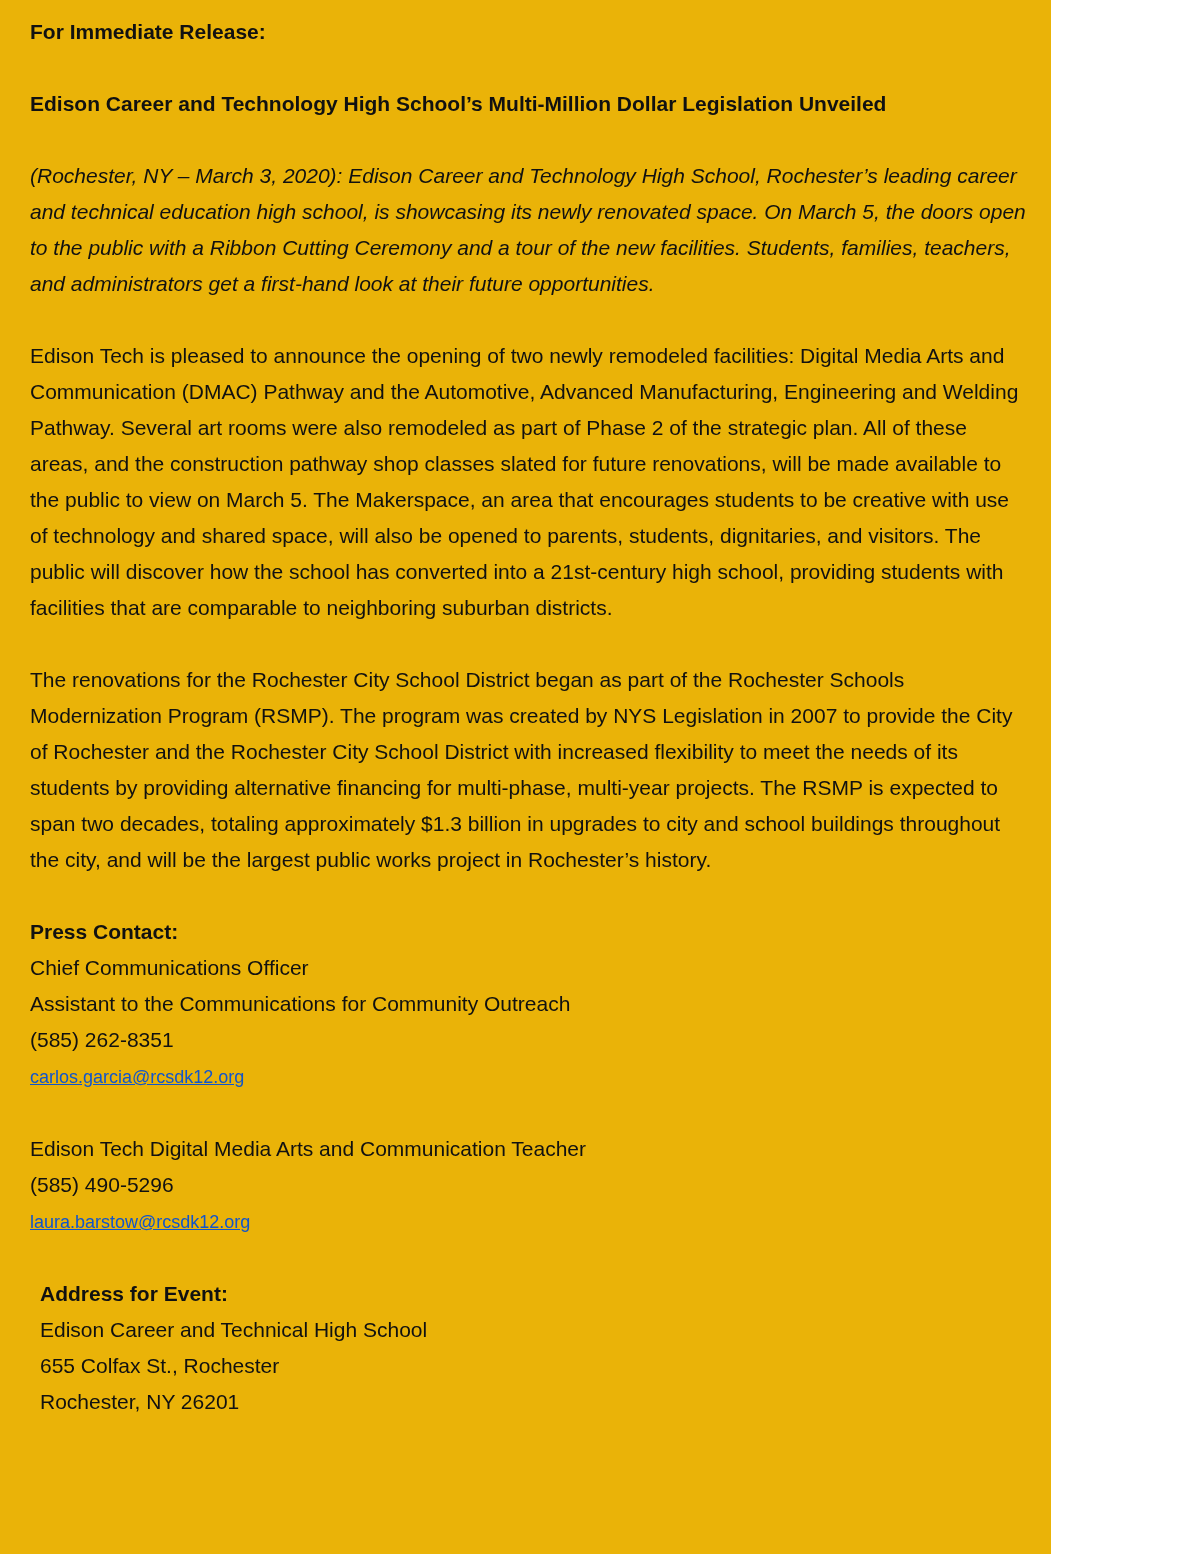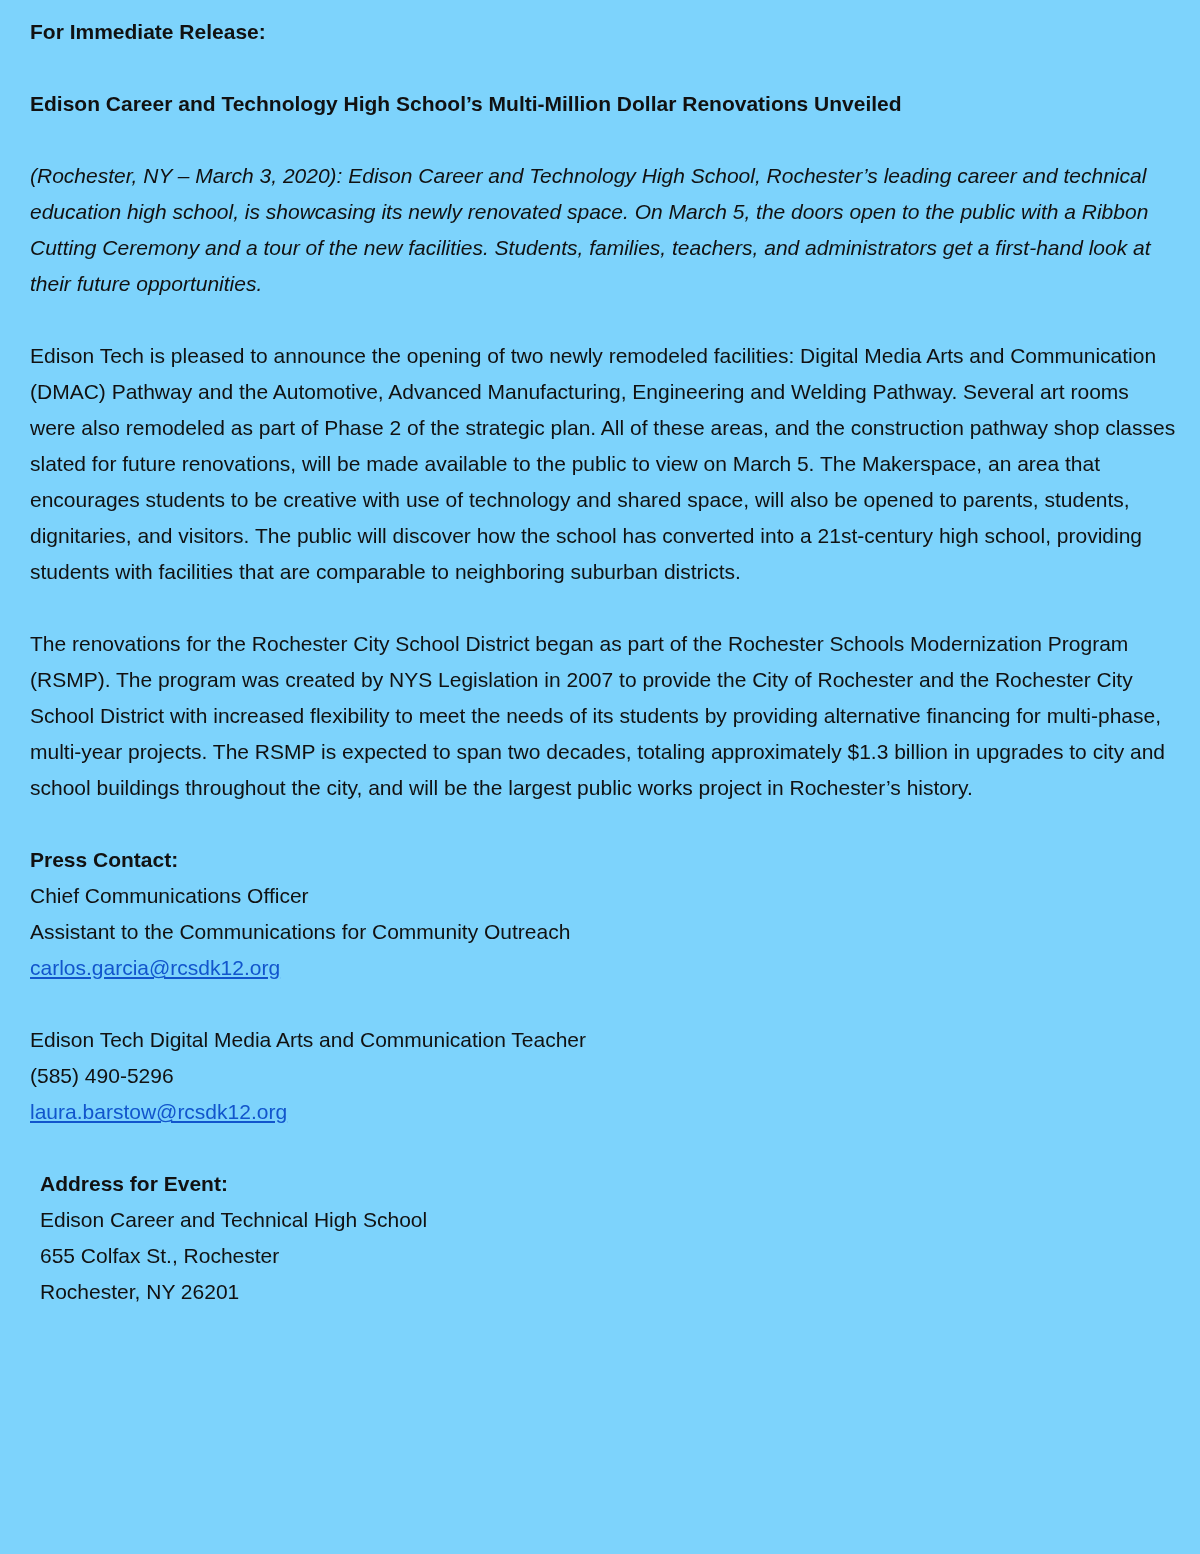--- a/index.html
+++ b/index.html
@@ -9,69 +9,70 @@
   }
   body {
     width: 1200px;
     height: 1554px;
     font-family: "Liberation Sans", "DejaVu Sans", sans-serif;
     color: #111111;
     overflow: hidden;
   }
   .page {
     box-sizing: border-box;
-    width: 1200px;
+    width: 1051px;
     min-height: 1554px;
     padding: 14px 24px 20px 30px;
-    background: #7dd3fc;
+    background: #eab308;
   }
   .line, p.para {
     font-size: 21px;
     line-height: 36px;
     margin: 0;
   }
   p.para {
     margin: 0 0 36px 0;
   }
   .bold { font-weight: bold; }
   .italic { font-style: italic; }
   .block { margin: 0 0 36px 0; }
   .block.tight { margin: 10px; }
   a.email-link {
     color: #1155cc;
     text-decoration: underline;
-    font-size: 21px;
+    font-size: 18px;
     line-height: 36px;
     display: inline-block;
     cursor: pointer;
   }
   .email-row {
     font-size: 21px;
     line-height: 36px;
   }
 </style>
 </head>
 <body>
 
 <div class="page">
 
   <p class="para bold">For Immediate Release:</p>
 
-  <p class="para bold">Edison Career and Technology High School’s Multi-Million Dollar Renovations Unveiled</p>
+  <p class="para bold">Edison Career and Technology High School’s Multi-Million Dollar Legislation Unveiled</p>
 
   <p class="para italic">(Rochester, NY – March 3, 2020): Edison Career and Technology High School, Rochester’s leading career and technical education high school, is showcasing its newly renovated space. On March 5, the doors open to the public with a Ribbon Cutting Ceremony and a tour of the new facilities. Students, families, teachers, and administrators get a first-hand look at their future opportunities.</p>
 
   <p class="para">Edison Tech is pleased to announce the opening of two newly remodeled facilities: Digital Media Arts and Communication (DMAC) Pathway and the Automotive, Advanced Manufacturing, Engineering and Welding Pathway. Several art rooms were also remodeled as part of Phase 2 of the strategic plan.  All of these areas, and the construction pathway shop classes slated for future renovations, will be made available to the public to view on March 5. The Makerspace, an area that encourages students to be creative with use of technology and shared space, will also be opened to parents, students, dignitaries, and visitors. The public will discover how the school has converted into a 21st-century high school, providing students with facilities that are comparable to neighboring suburban districts.</p>
 
   <p class="para">The renovations for the Rochester City School District began as part of the Rochester Schools Modernization Program (RSMP). The program was created by NYS Legislation in 2007 to provide the City of Rochester and the Rochester City School District with increased flexibility to meet the needs of its students by providing alternative financing for multi-phase, multi-year projects. The RSMP is expected to span two decades, totaling approximately $1.3 billion in upgrades to city and school buildings throughout the city, and will be the largest public works project in Rochester’s history.</p>
 
   <div class="block">
     <div class="line bold">Press Contact:</div>
     <div class="line">Chief Communications Officer</div>
     <div class="line">Assistant to the Communications for Community Outreach</div>
+    <div class="line">(585) 262-8351</div>
     <div class="email-row">
       <a class="email-link" href="#">carlos.garcia@rcsdk12.org</a>
     </div>
   </div>
 
   <div class="block">
     <div class="line">Edison Tech Digital Media Arts and Communication Teacher</div>
     <div class="line">(585) 490-5296</div>
     <div class="email-row">
       <a class="email-link" href="#">laura.barstow@rcsdk12.org</a>

